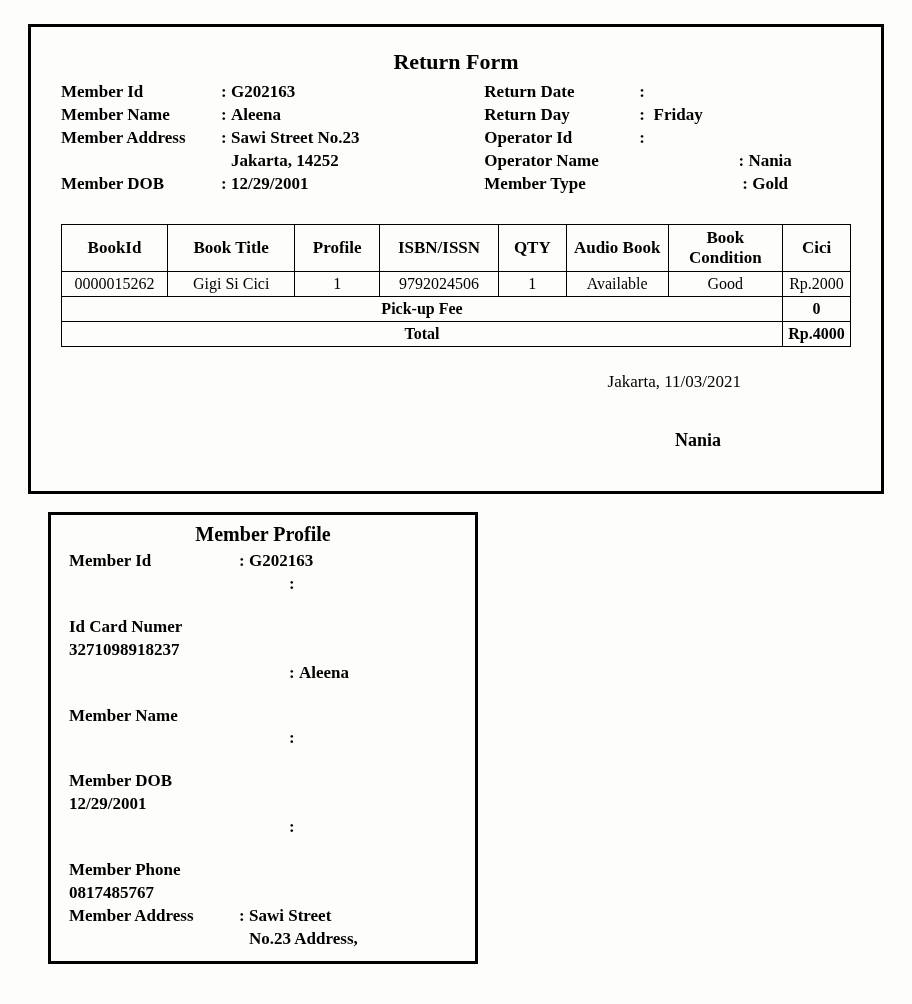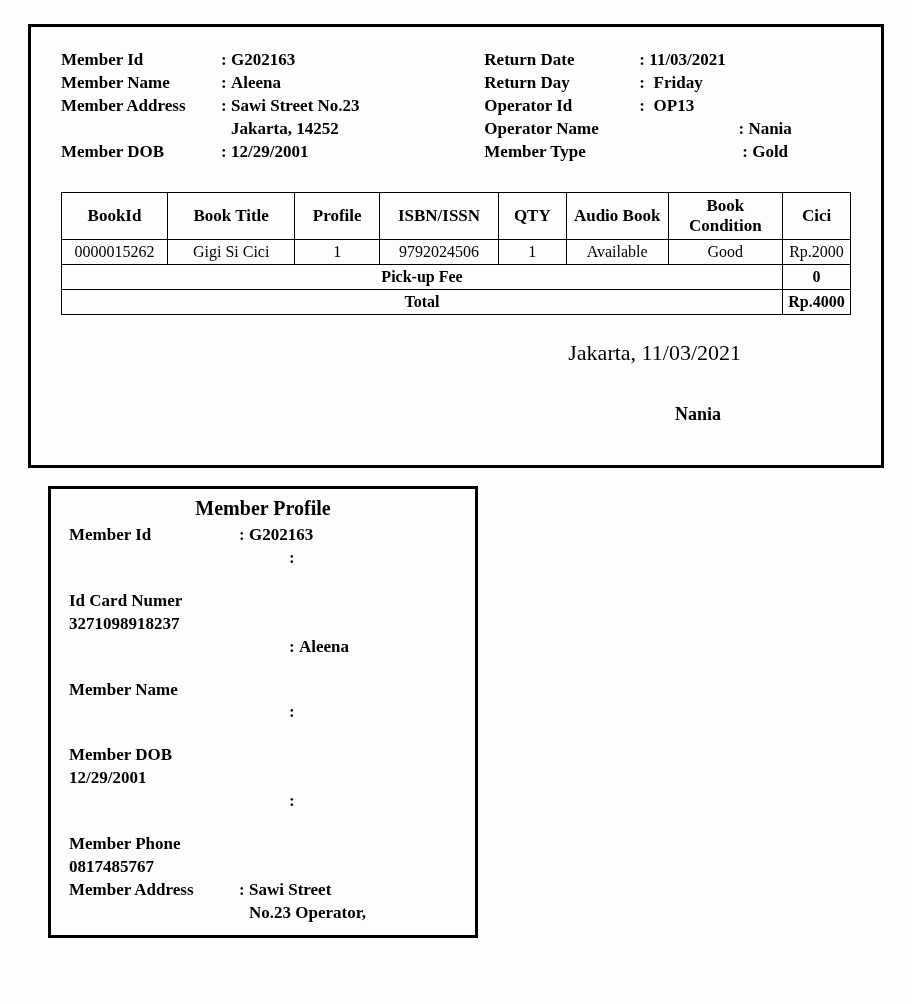--- a/index.html
+++ b/index.html
@@ -77,21 +77,21 @@
     .summary-val-cell {
       text-align: center;
       font-weight: bold;
     }
 
     .sig-block {
       margin-top: 22px;
       text-align: right;
       padding-right: 110px;
     }
-    .sig-loc { font-size: 22px; margin-bottom: 38px; margin-top: 25px; }
+    .sig-loc { font-size: 17px; margin-bottom: 38px; margin-top: 25px; }
     .sig-name { font-size: 18px; font-weight: bold; padding-right: 20px; }
 
     .profile-box {
       border: 3px solid #000;
       width: 430px;
       padding: 8px 18px 10px 18px;
       margin-left: 20px;
     }
     .profile-title {
       text-align: center;
@@ -107,20 +107,21 @@
     .p-row { display: flex; }
     .p-label { width: 170px; flex-shrink: 0; }
     .p-label2 { width: 220px; flex-shrink: 0; margin-top: 43px; }
     .p-colon { width: 10px; flex-shrink: 0; }
     .p-addr-cont { padding-left: 180px; }
   </style>
 </head>
 <body>
 
 <div class="return-form-box">
+  <div class="title">Return Form</div>
 
   <div class="header-grid">
     <div class="left-col">
       <div class="info-row">
         <span class="info-label">Member Id</span>
         <span class="info-colon">:</span>
         <span class="info-val">G202163</span>
       </div>
       <div class="info-row">
         <span class="info-label">Member Name</span>
@@ -137,31 +138,29 @@
         <span class="info-label">Member DOB</span>
         <span class="info-colon">:</span>
         <span class="info-val">12/29/2001</span>
       </div>
     </div>
 
     <div class="right-col">
       <div class="info-row">
         <span class="info-label-r">Return Date</span>
         <span class="info-colon">:</span>
-        <span class="info-val">11/03/2021</span>
       </div>
       <div class="info-row">
         <span class="info-label-r">Return Day</span>
         <span class="info-colon">:</span>
         <span class="info-val">&nbsp;<span>Friday</span></span>
       </div>
       <div class="info-row">
         <span class="info-label-r">Operator Id</span>
         <span class="info-colon">:</span>
-        <span class="info-val">&nbsp;<span>OP13</span></span>
       </div>
       <div class="info-row">
         <span class="info-label-r">Operator Name</span>
         <span class="info-val right-shift-v"><span>: </span><span>Nania</span></span>
       </div>
       <div class="info-row">
         <span class="info-label-r">Member Type</span>
         <span class="info-val right-shift-v"><span>: </span><span>Gold</span></span>
       </div>
     </div>
@@ -244,15 +243,15 @@
     <div class="p-row">
       <span class="p-label2">Member Phone</span>
       <span class="p-colon">:</span>
     </div>
     <div>0817485767</div>
     <div class="p-row">
       <span class="p-label">Member Address</span>
       <span class="p-colon">:</span>
       <span>Sawi Street</span>
     </div>
-    <div class="p-addr-cont">No.23  Operator,</div>
+    <div class="p-addr-cont">No.23  Address,</div>
   </div>
 </div>
 
 </body></html>

